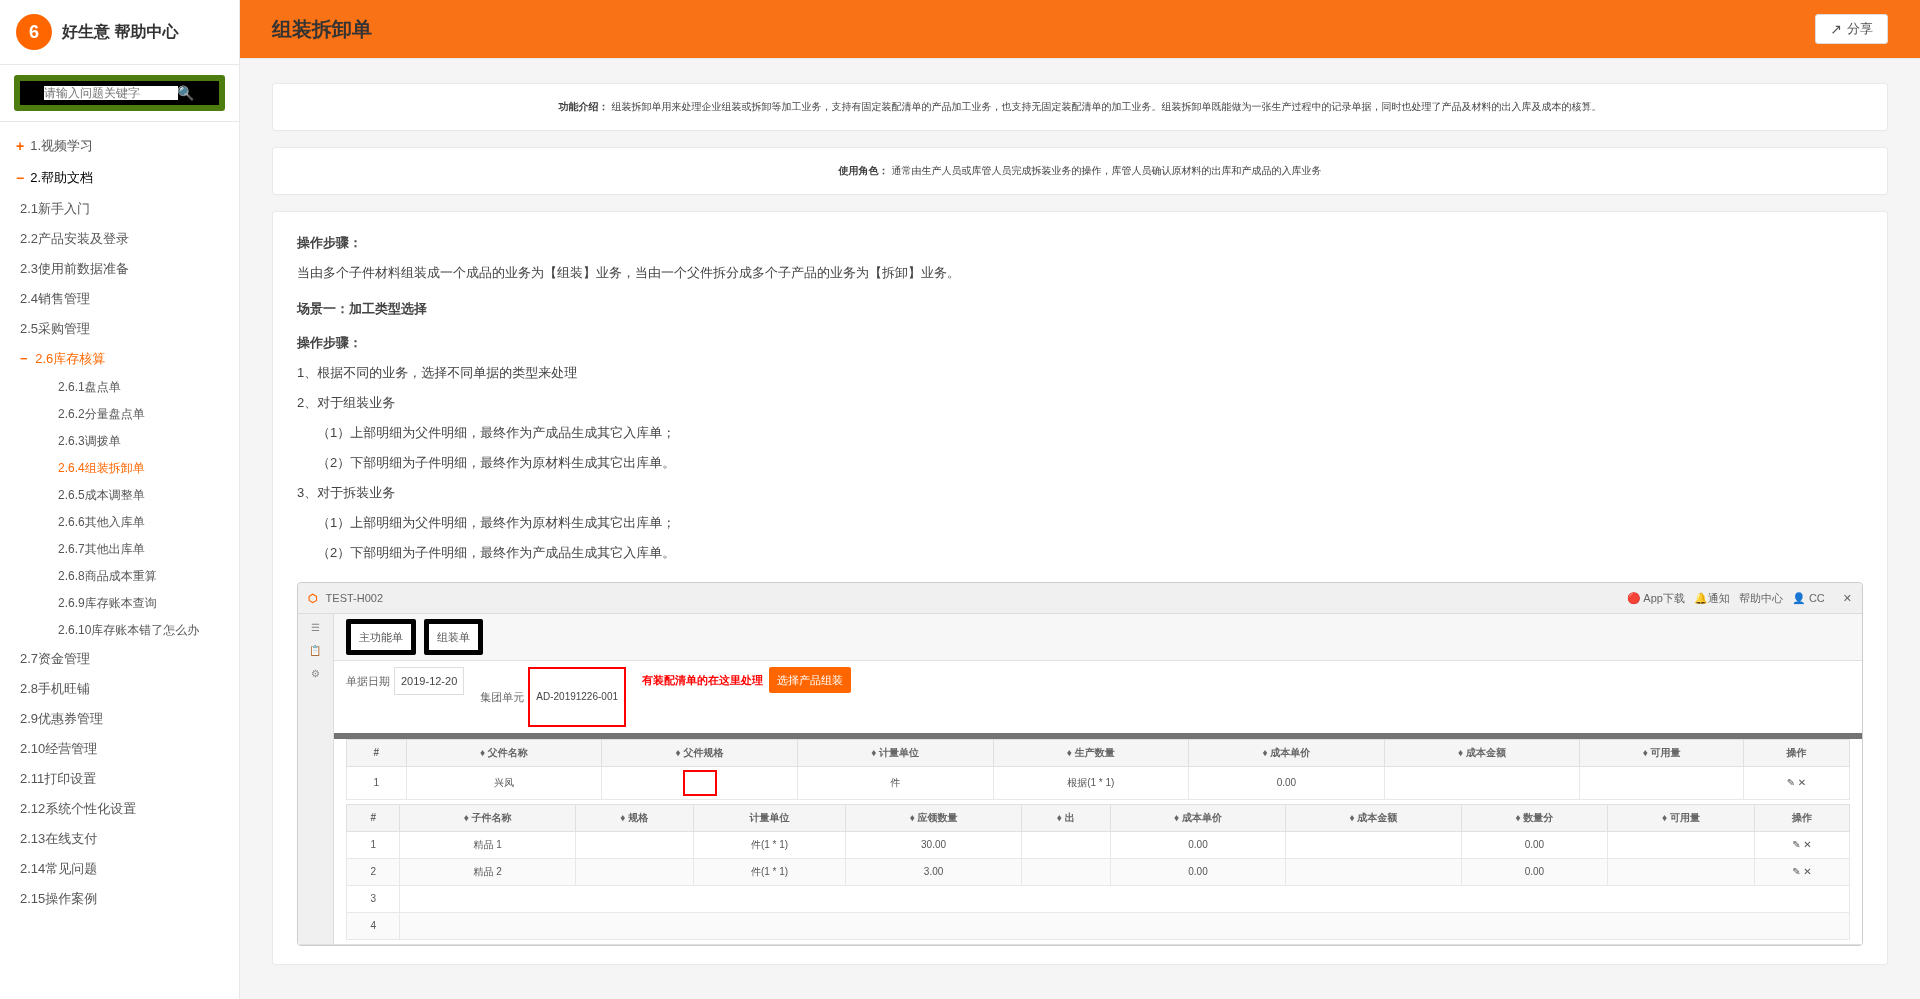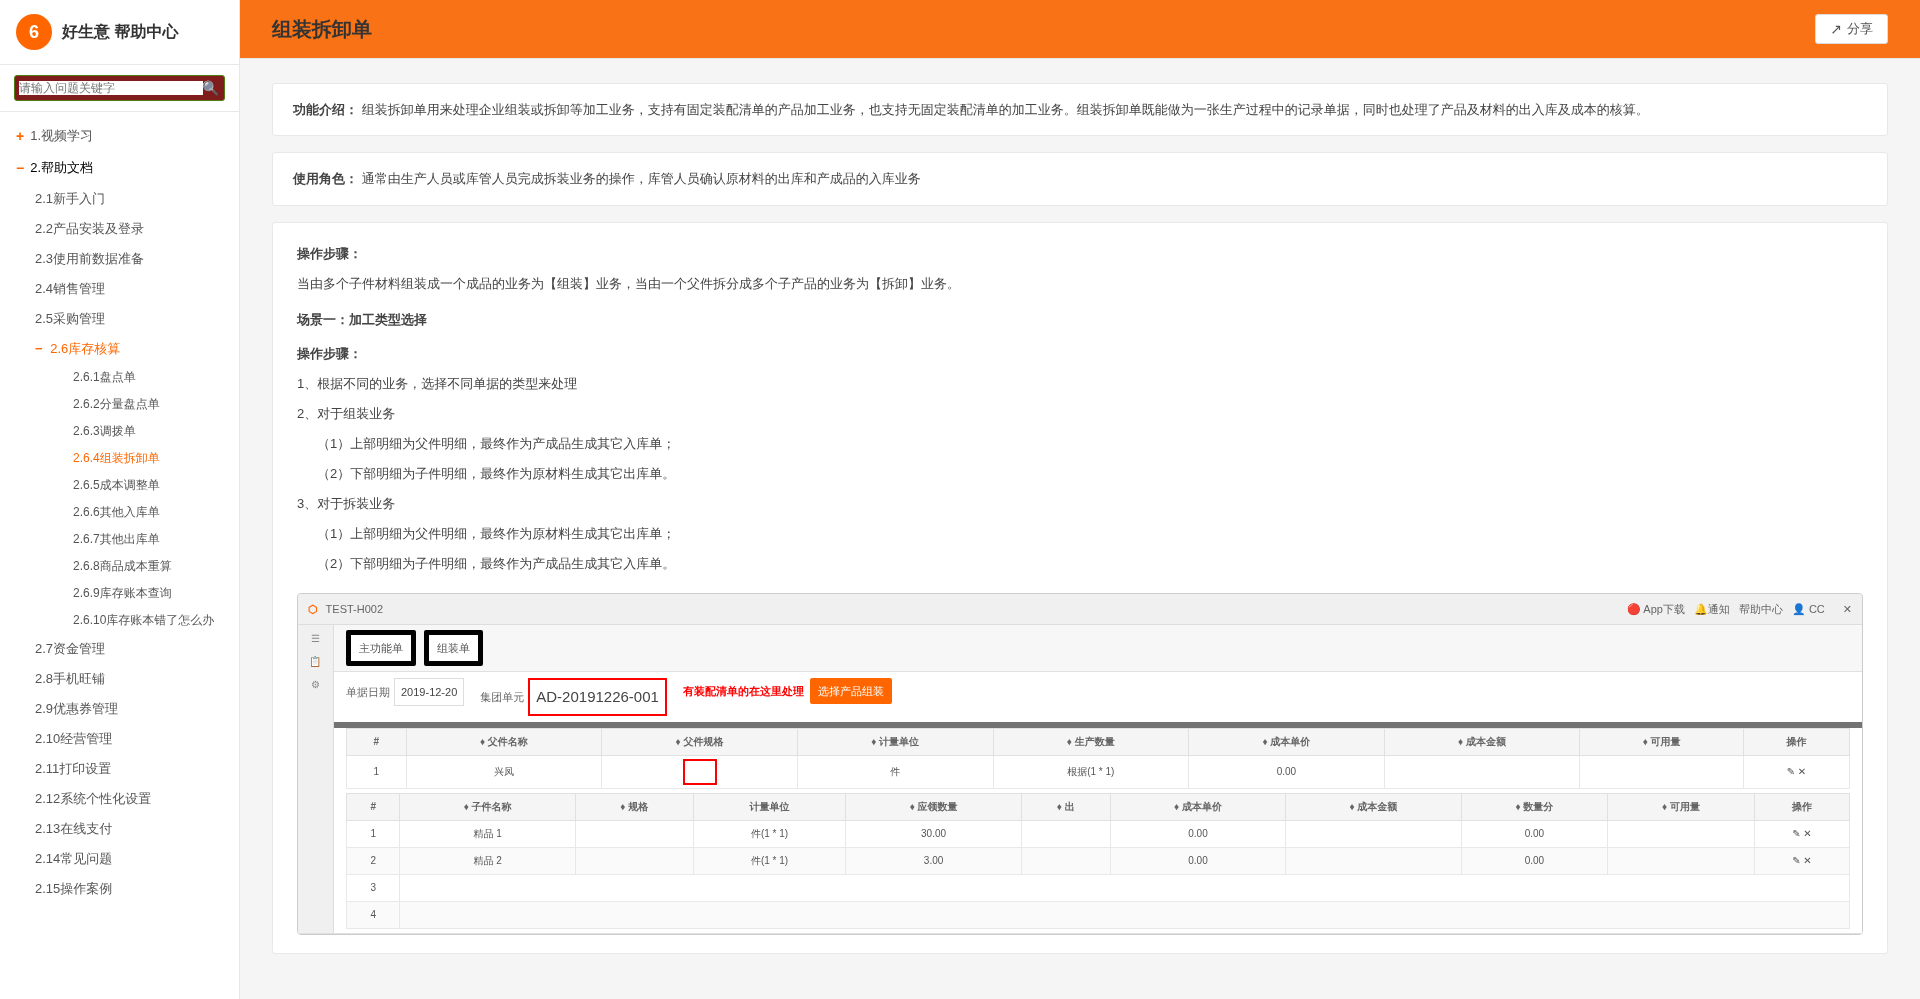--- a/index.html
+++ b/index.html
@@ -34,24 +34,24 @@
     #logo-text {
       font-size: 16px; font-weight: bold; color: #333;
     }
     #search-area {
       padding: 10px 14px;
       border-bottom: 1px solid #e8e8e8;
     }
     #search-box {
       display: flex;
       align-items: center;
-      border: 1px solid #4d7c0f;
+      border: 6px solid #4d7c0f;
       border-radius: 3px;
-      padding: 4px 4px;
-      background: #7f1d1d;
+      padding: 4px 24px;
+      background: #000000;
     }
     #search-input-field {
       border: none; outline: none; font-size: 12px; color: #999; flex: 1; width: 100%;
     }
 
     #nav-area {
       flex: 1; overflow-y: auto; padding: 8px 0;
     }
     .nav-section {
       padding: 0;
@@ -63,21 +63,21 @@
       font-size: 13px;
       color: #555;
     }
     .nav-plus {
       color: #f60; font-size: 14px; margin-right: 6px; font-weight: bold;
     }
     .nav-minus {
       color: #f60; font-size: 14px; margin-right: 6px; font-weight: bold;
     }
     .nav-section.active > .nav-section-title { color: #f60; }
-    .nav-children { padding-left: 35px; }
+    .nav-children { padding-left: 20px; }
     .nav-child {
       padding: 6px 16px 6px 0;
       cursor: pointer;
       font-size: 13px;
       color: #555;
     }
     .nav-child.active { color: #f60; }
     .nav-grandchild {
       padding: 5px 16px 5px 14px;
       cursor: pointer;
@@ -126,23 +126,24 @@
       padding: 24px 32px;
       background: #f5f5f5;
     }
 
     .info-block {
       background: #fff;
       border: 1px solid #e8e8e8;
       border-radius: 3px;
       padding: 14px 20px;
       margin-bottom: 16px;
-      font-size: 13px;
+      font-size: 10px;
       line-height: 1.8;
       color: #444;
+      text-align: center;
     }
 
     .step-content {
       background: #fff;
       border: 1px solid #e8e8e8;
       border-radius: 3px;
       padding: 18px 24px;
       margin-bottom: 16px;
       font-size: 13px;
       line-height: 2;
@@ -333,21 +334,21 @@
             </div>
 
             <div style="padding:6px 12px;font-size:11px;background:#fff;border-bottom:6px solid #737373;">
               <div style="display:flex;align-items:flex-start;gap:16px;flex-wrap:wrap;position:relative;">
                 <div style="display:flex;align-items:center;gap:4px;">
                   <span style="color:#666;">单据日期</span>
                   <span style="border:1px solid #ddd;padding:2px 6px;background:#fff;font-size:11px;">2019-12-20</span>
                 </div>
                 <div style="display:flex;align-items:center;gap:4px;">
                   <span style="color:#666;">集团单元</span>
-                  <span style="border:2px solid red;padding:2px 6px;background:#fff;font-size:15px;">AD-20191226-001</span>
+                  <span style="border:2px solid red;padding:18px 6px;background:#fff;font-size:10px;">AD-20191226-001</span>
                 </div>
 
                 <div style="position:relative;display:flex;align-items:center;gap:6px;">
                   <span style="color:red;font-weight:bold;font-size:11px;">有装配清单的在这里处理</span>
                   <span style="background:#f60;color:#fff;padding:2px 8px;font-size:11px;border-radius:2px;">选择产品组装</span>
                 </div>
               </div>
 
             </div>
 

